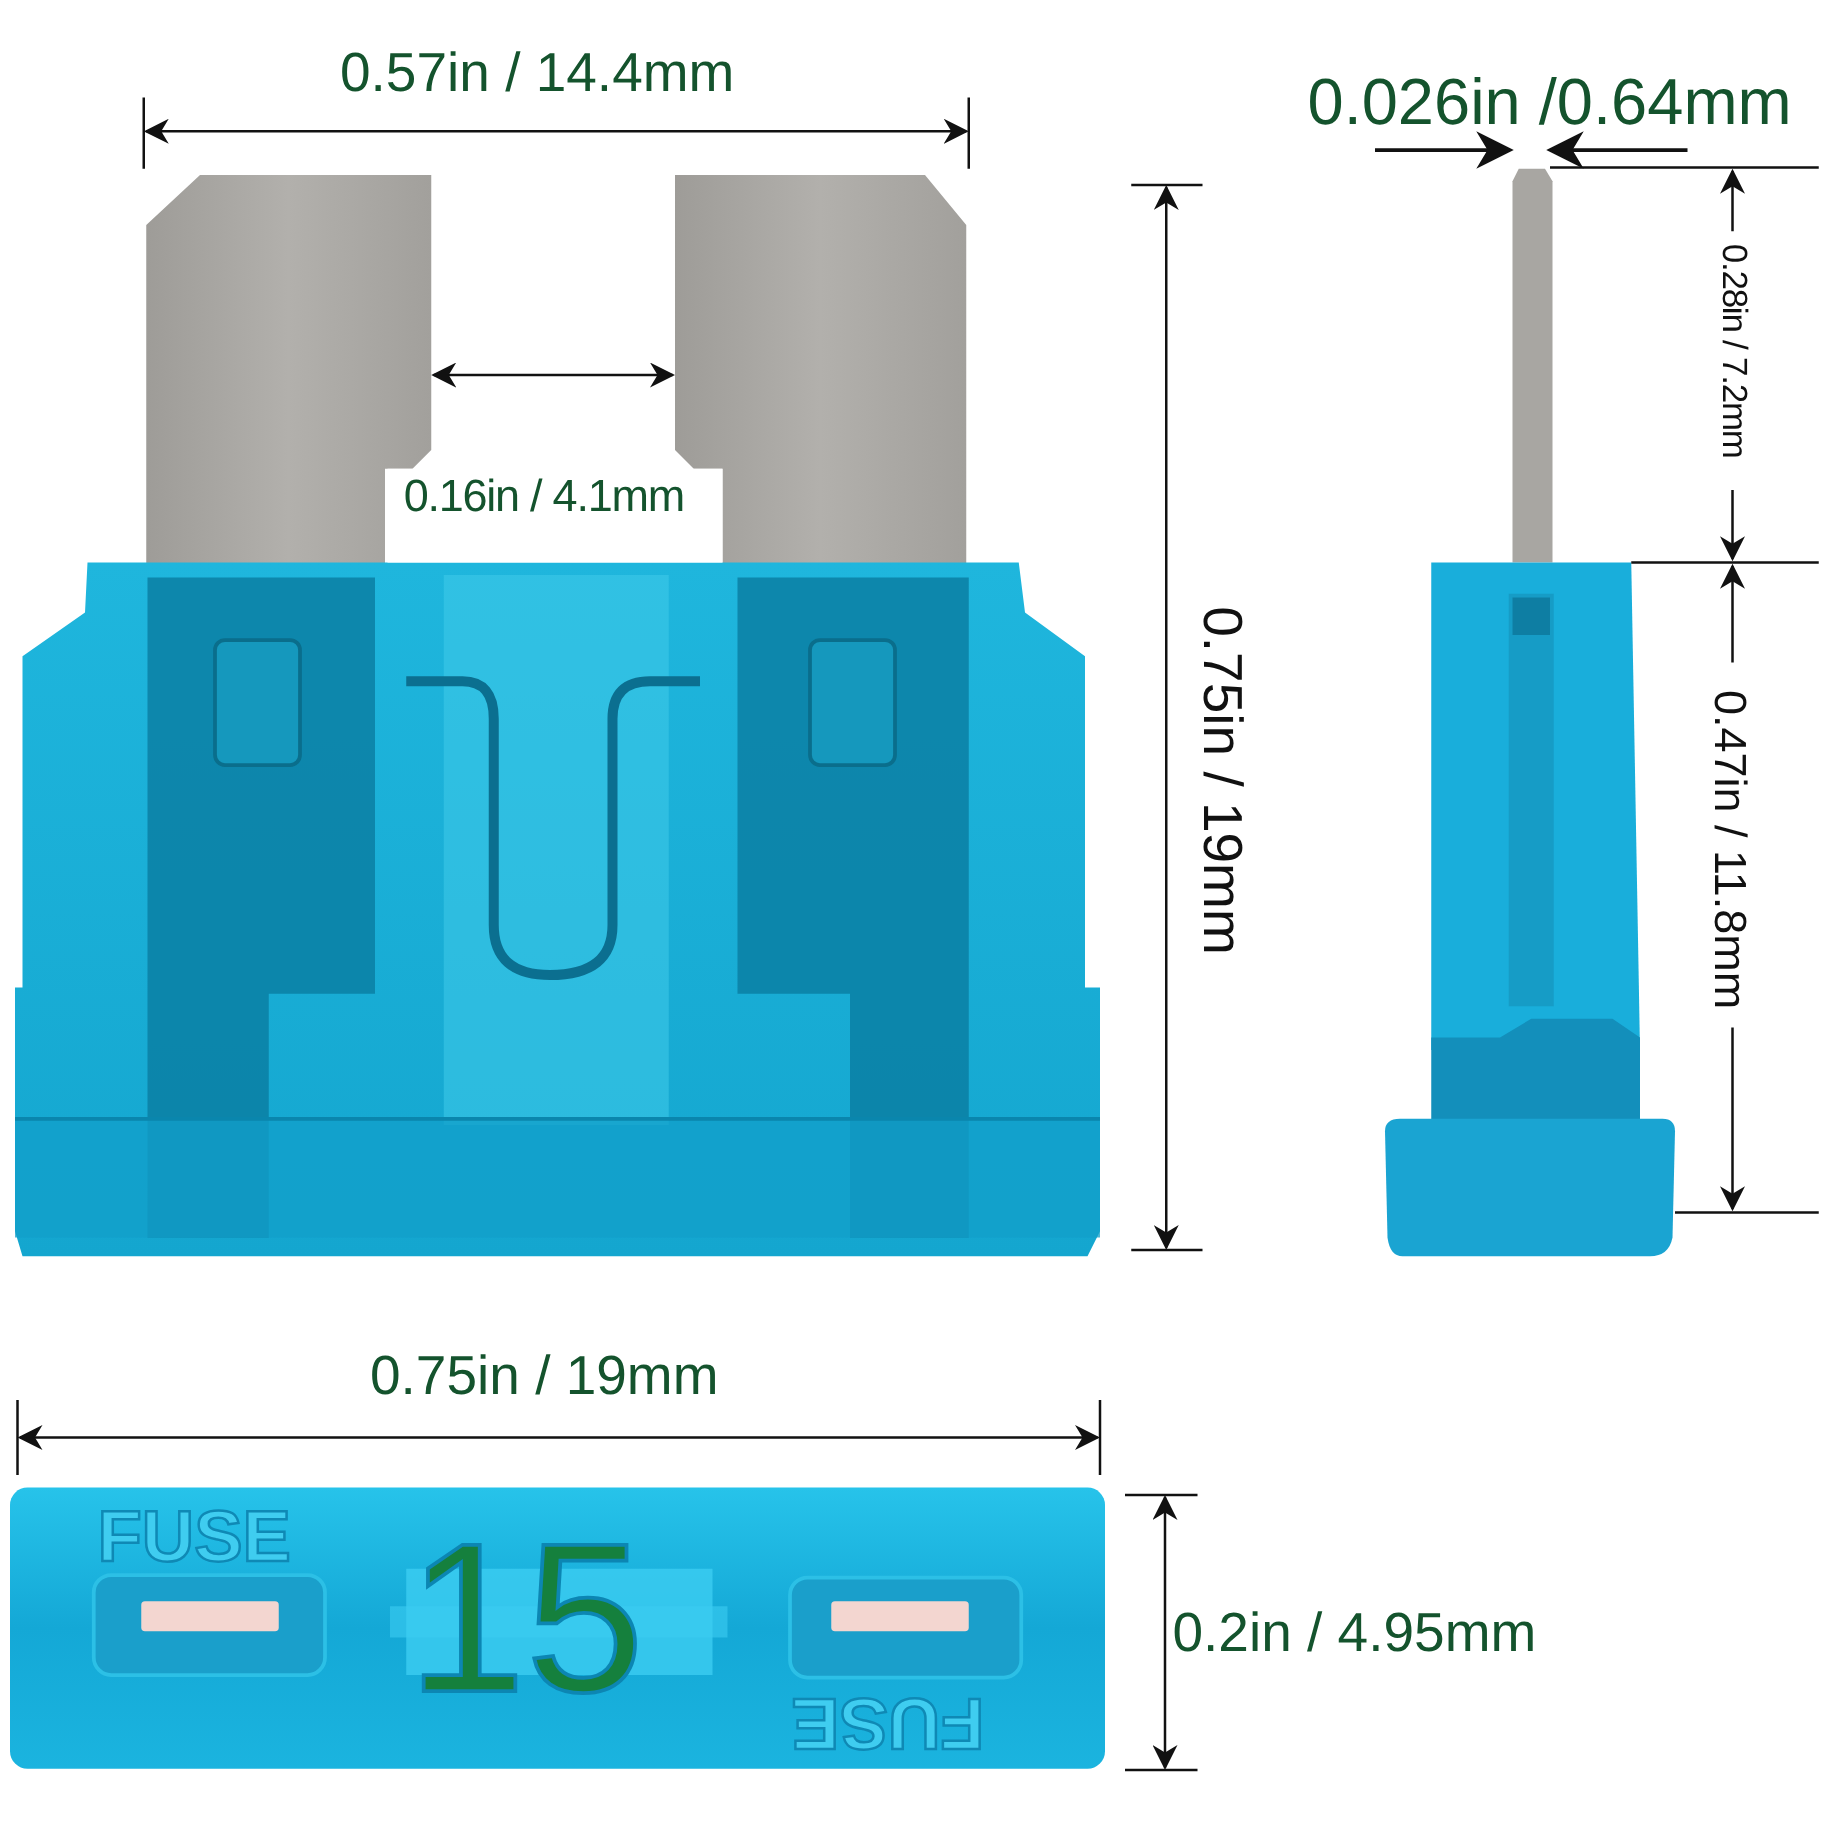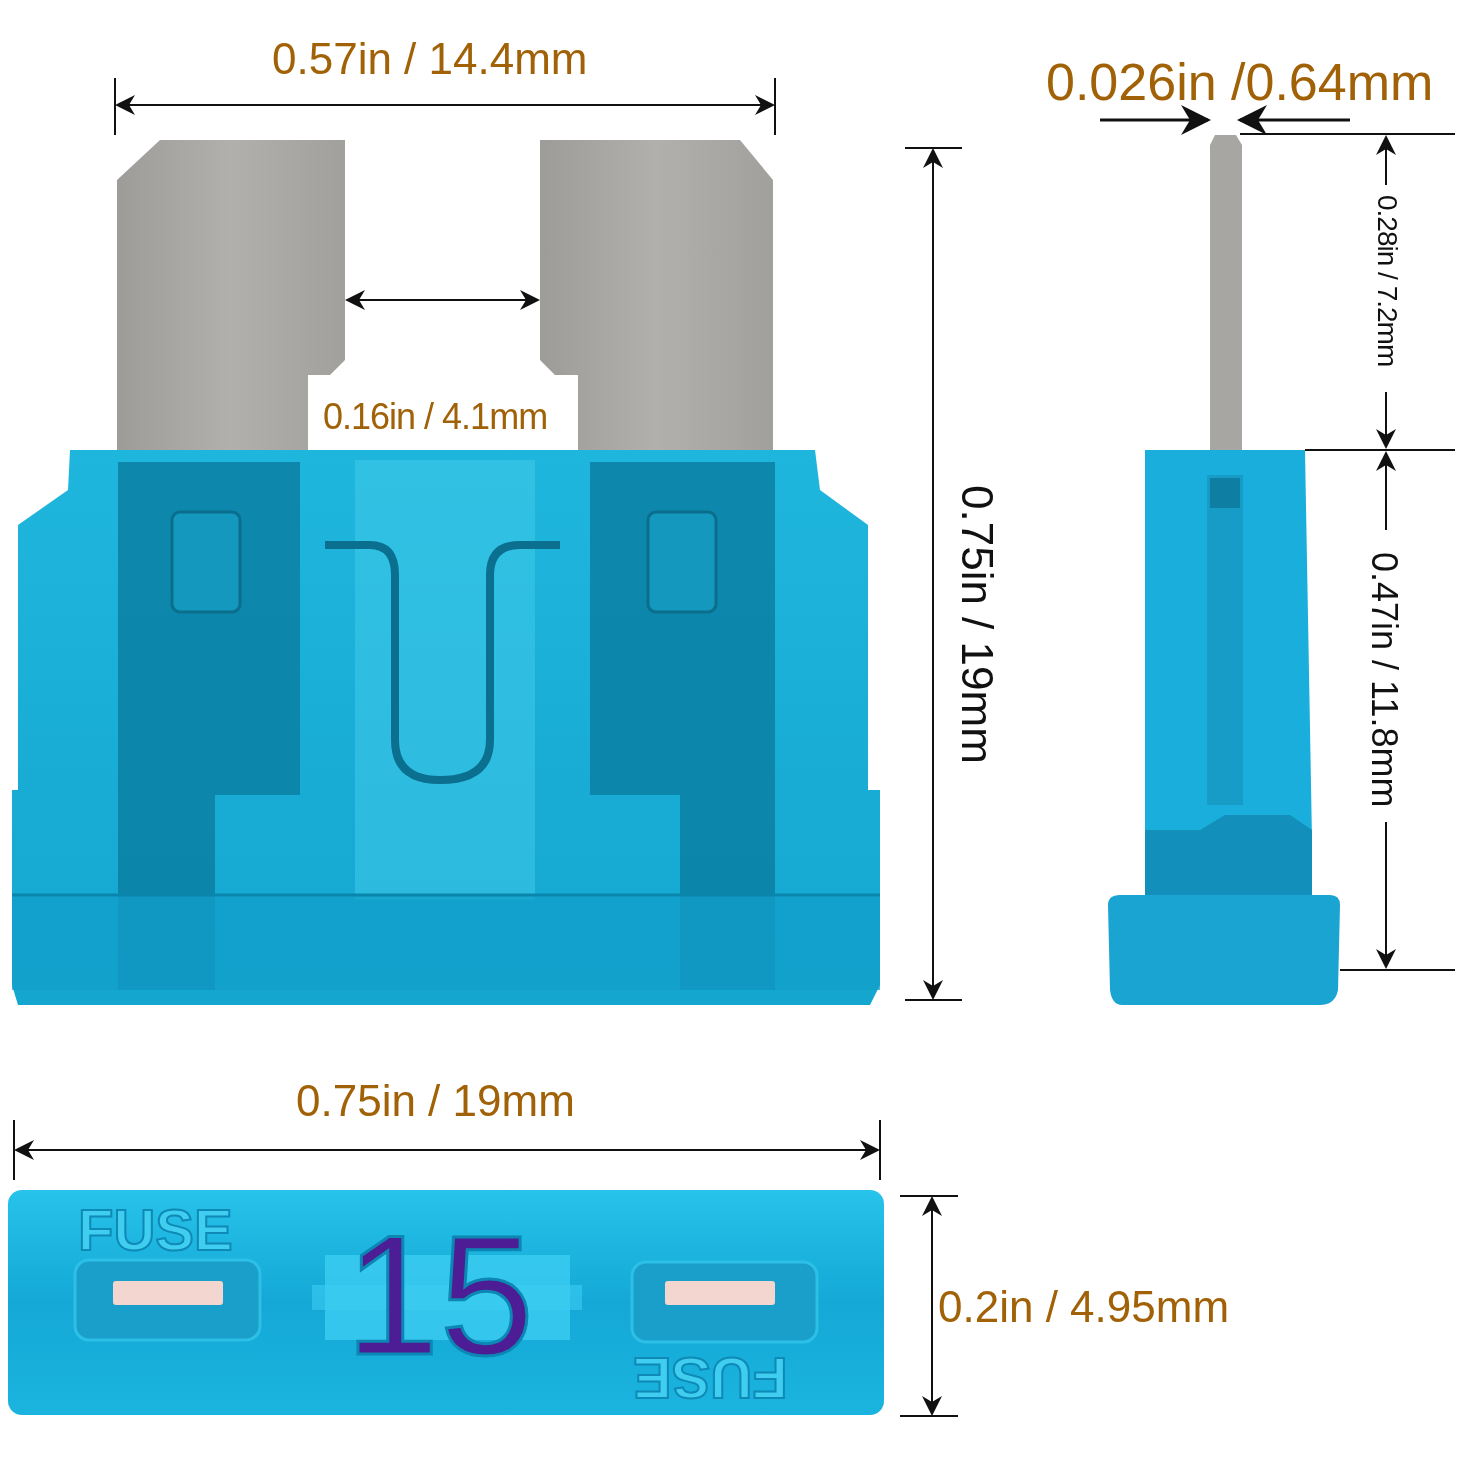--- a/index.html
+++ b/index.html
@@ -1,17 +1,17 @@
 <!DOCTYPE html>
 <html><head>
   <meta charset="utf-8">
   <style>
     html, body { margin: 0; padding: 0; background: #ffffff; }
     body { width: 1460px; height: 1460px; position: relative; overflow: hidden; font-family: "Liberation Sans", "DejaVu Sans", sans-serif; color: #111; }
-    .label { position: absolute; white-space: nowrap; color: #a16207; font-family: "Liberation Sans", sans-serif; }
+    .label { position: absolute; white-space: nowrap; color: #14532d; font-family: "Liberation Sans", sans-serif; }
     .vlabel { position: absolute; white-space: nowrap; transform-origin: 0 0; transform: rotate(90deg); color: #111; font-family: "Liberation Sans", sans-serif; }
     svg { position: absolute; left: 0; top: 0; }
   </style>
 </head>
 <body>
 
 <svg width="1460" height="1460" viewBox="0 0 1460 1460">
   <defs>
     <marker id="arr" viewBox="0 0 10 10" refX="9" refY="5" markerWidth="10" markerHeight="10" orient="auto-start-reverse">
       <path d="M0,0 L10,5 L0,10 L3,5 z" fill="#111"></path>
@@ -102,31 +102,31 @@
   <line x1="880" y1="1120" x2="880" y2="1180" stroke="#111" stroke-width="2"></line>
   <line x1="16" y1="1150" x2="878" y2="1150" stroke="#111" stroke-width="2" marker-start="url(#arr)" marker-end="url(#arr)"></line>
 
   <line x1="900" y1="1196" x2="958" y2="1196" stroke="#111" stroke-width="2"></line>
   <line x1="900" y1="1416" x2="958" y2="1416" stroke="#111" stroke-width="2"></line>
   <line x1="932" y1="1198" x2="932" y2="1414" stroke="#111" stroke-width="2" marker-start="url(#arr)" marker-end="url(#arr)"></line>
 </svg>
 
 <div class="label" style="left:272px; top:34px; font-size:44px;">0.57in / 14.4mm</div>
 
-<div class="label" style="left:323px; top:396px; font-size:36px; letter-spacing:-1px;">0.16in / 4.1mm</div>
+<div class="label" style="left:323px; top:376px; font-size:36px; letter-spacing:-1px;">0.16in / 4.1mm</div>
 
 <div class="vlabel" style="left:1002px; top:485px; font-size:44px;">0.75in / 19mm</div>
 
 <div class="label" style="left:1046px; top:52px; font-size:52px;">0.026in /0.64mm</div>
 
 <div class="vlabel" style="left:1403px; top:195px; font-size:28px; letter-spacing:-1px;">0.28in / 7.2mm</div>
 
 <div class="vlabel" style="left:1405px; top:552px; font-size:36px;">0.47in / 11.8mm</div>
 
 <div class="label" style="left:296px; top:1076px; font-size:44px;">0.75in / 19mm</div>
 
 <div class="label" style="left:938px; top:1282px; font-size:44px;">0.2in / 4.95mm</div>
 
 <div class="label" style="left:78px; top:1196px; font-size:58px; font-weight:bold; color:#3fcdf0; -webkit-text-stroke:2px #0f89b5;">FUSE</div>
 
 <div class="label" style="left:633px; top:1345px; font-size:58px; font-weight:bold; color:#3fcdf0; -webkit-text-stroke:2px #0f89b5; transform:rotate(180deg);">FUSE</div>
 
-<div class="label" style="left:345px; top:1210px; font-size:170px; line-height:1; color:#4c1d95; -webkit-text-stroke:3px #0c86b3;">15</div>
+<div class="label" style="left:326px; top:1210px; font-size:170px; line-height:1; color:#15803d; -webkit-text-stroke:3px #0c86b3;">15</div>
 
 </body></html>

